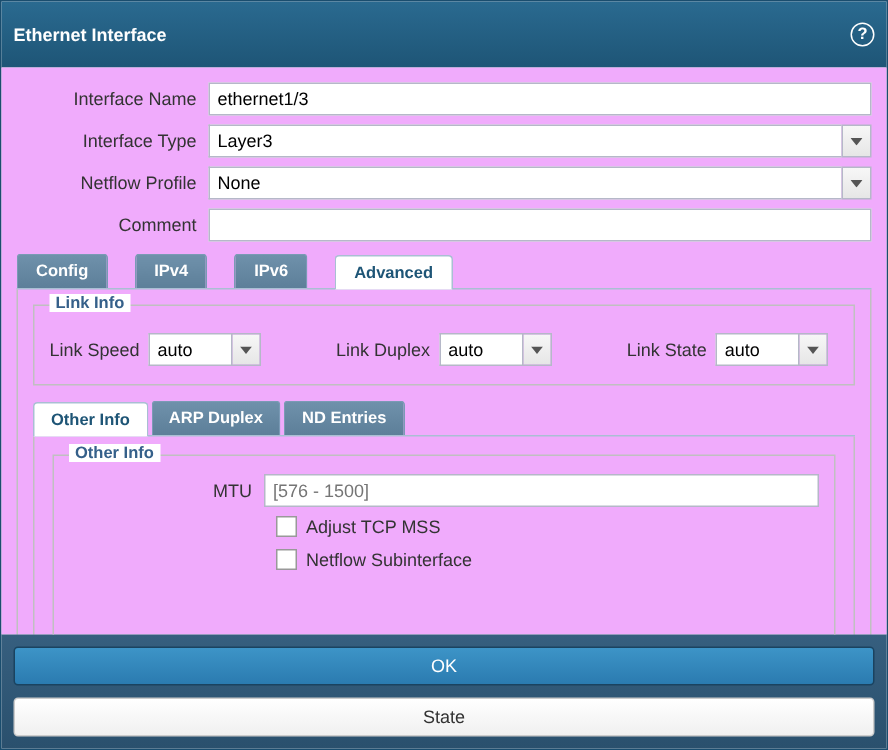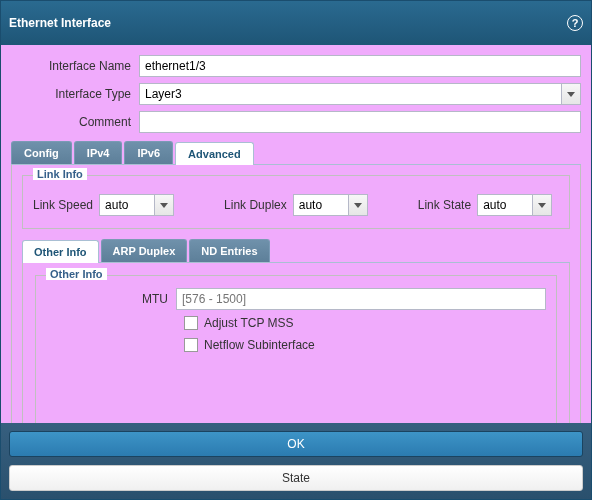--- a/index.html
+++ b/index.html
@@ -10,21 +10,21 @@
   .content { flex: 1; background: #f0abfc; padding: 10px; overflow: hidden; }
   .form-row { display: flex; align-items: center; margin-bottom: 6px; }
   .form-label { width: 128px; text-align: right; padding-right: 8px; color: #333; }
   .form-field { flex: 1; }
   input[type="text"] { width: 100%; border: 1px solid #b5b8c8; padding: 3px 5px; font-size: 12px; height: 22px; }
   .combo { display: flex; width: 100%; }
   .combo input { flex: 1; border-right: none; }
   .combo-btn { width: 20px; border: 1px solid #b5b8c8; background: linear-gradient(#f7f7f7, #e6e6e6); display: flex; align-items: center; justify-content: center; cursor: pointer; }
   .combo-btn svg, .checkbox svg { display: block; }
   .tabs { display: flex; border-bottom: 1px solid #a9bfd3; margin-top: 8px; }
-  .tab { padding: 5px 12px; border: 1px solid #7a9ab5; border-bottom: none; margin-right: 2px; background: linear-gradient(#6f91ab, #5d7f99); color: #fff; cursor: pointer; border-radius: 3px 3px 0 0; font-weight: bold; font-size: 11px; }
+  .tab { padding: 5px 12px; border: 1px solid #7a9ab5; border-bottom: none; margin-right: 18px; background: linear-gradient(#6f91ab, #5d7f99); color: #fff; cursor: pointer; border-radius: 3px 3px 0 0; font-weight: bold; font-size: 11px; }
   .tab.active { background: #fff; color: #1e5576; border-color: #a9bfd3; position: relative; top: 1px; }
   .tab-content { border: 1px solid #c0c0c0; border-top: none; padding: 12px; }
   .fieldset { border: 1px solid #c0c0c0; padding: 12px 10px 10px; position: relative; margin-bottom: 10px; }
   .fieldset-legend { position: absolute; top: -8px; left: 10px; background: #fff; padding: 0 4px; color: #35608a; font-weight: bold; font-size: 11px; }
   .link-row { display: flex; gap: 20px; padding: 6px 0 2px; }
   .link-group { display: flex; align-items: center; gap: 6px; }
   .link-group .lbl { white-space: nowrap; }
   .small-combo { display: flex; }
   .small-combo input { width: 55px; border-right: none; }
   .subtabs { display: flex; border-bottom: 1px solid #a9bfd3; margin-top: 6px; }
@@ -63,20 +63,33 @@
           <input type="text" value="Layer3" style="">
           <div class="combo-btn">
               <svg width="8" height="5">
                 <polygon points="0,0 8,0 4,5" fill="#555"></polygon>
               </svg>
             </div>
         </div>
       </div>
     </div>
 
+    <div class="form-row">
+      <div class="form-label">Netflow Profile</div>
+      <div class="form-field">
+        <div class="combo">
+          <input type="text" value="None" style="">
+          <div class="combo-btn">
+              <svg width="8" height="5">
+                <polygon points="0,0 8,0 4,5" fill="#555"></polygon>
+              </svg>
+            </div>
+        </div>
+      </div>
+    </div>
 
     <div class="form-row">
       <div class="form-label">Comment</div>
       <div class="form-field"><input type="text" value="" style=""></div>
     </div>
 
     <div class="tabs">
       <div class="tab">Config</div>
       <div class="tab">IPv4</div>
       <div class="tab">IPv6</div>

